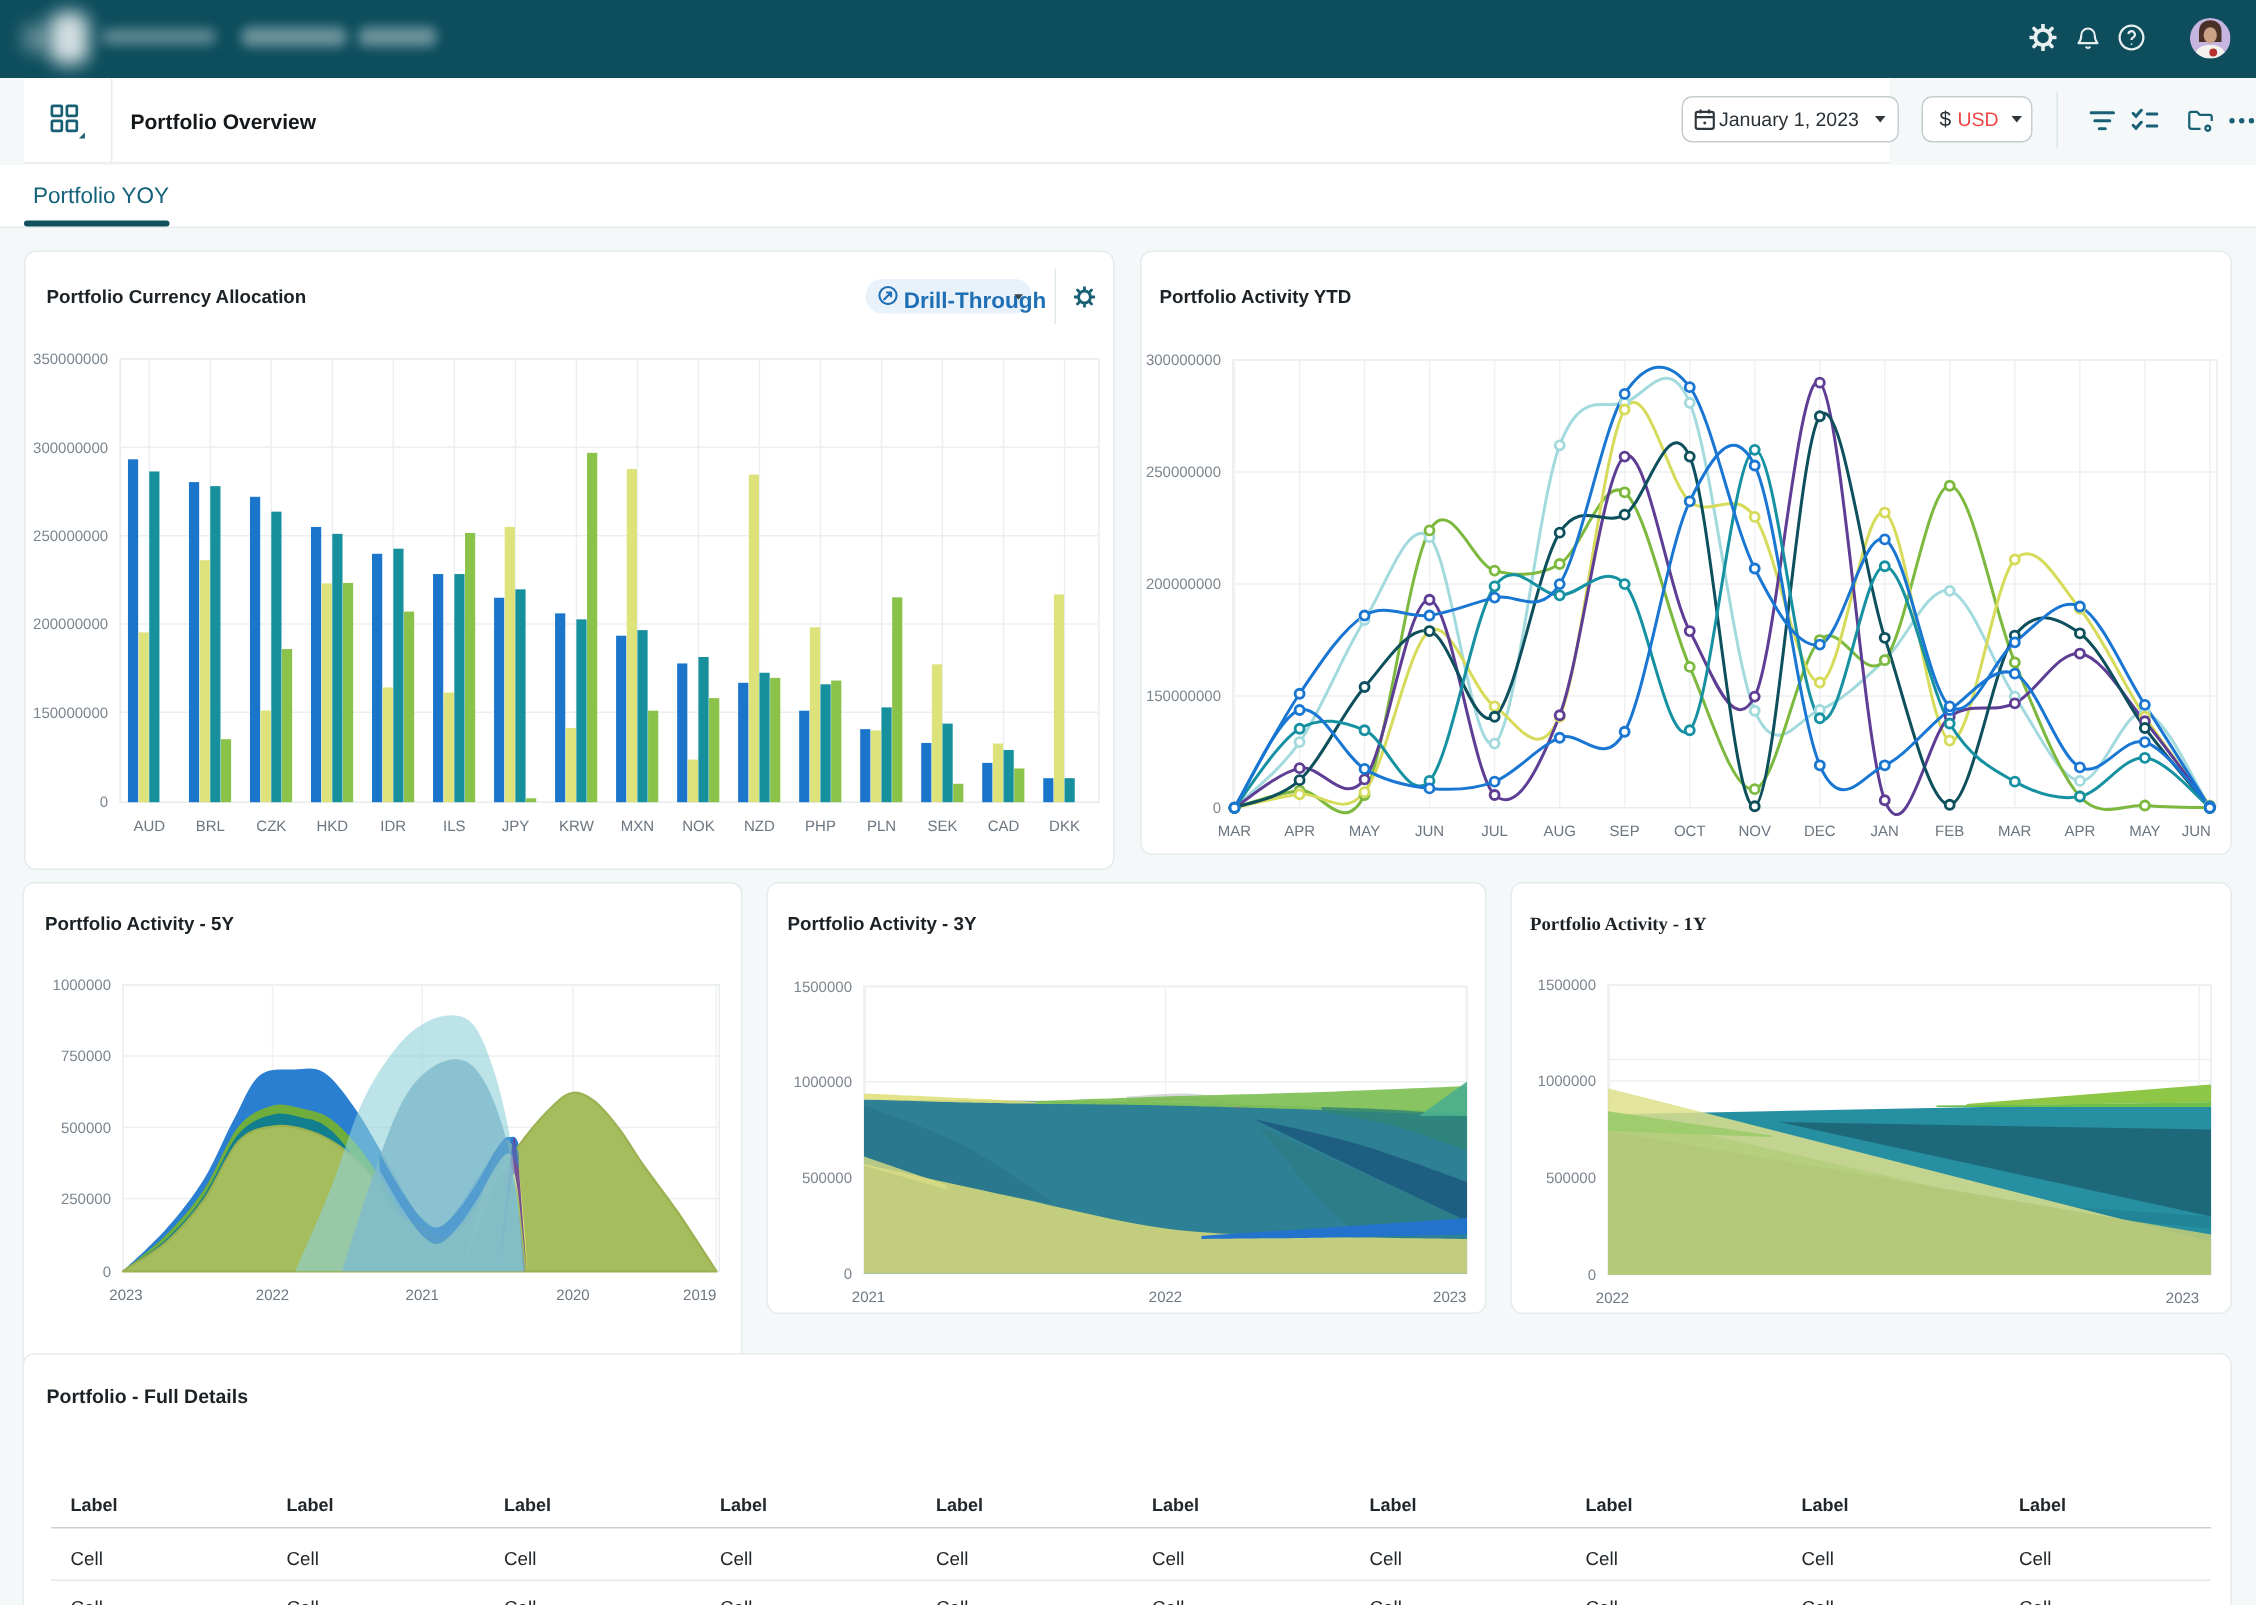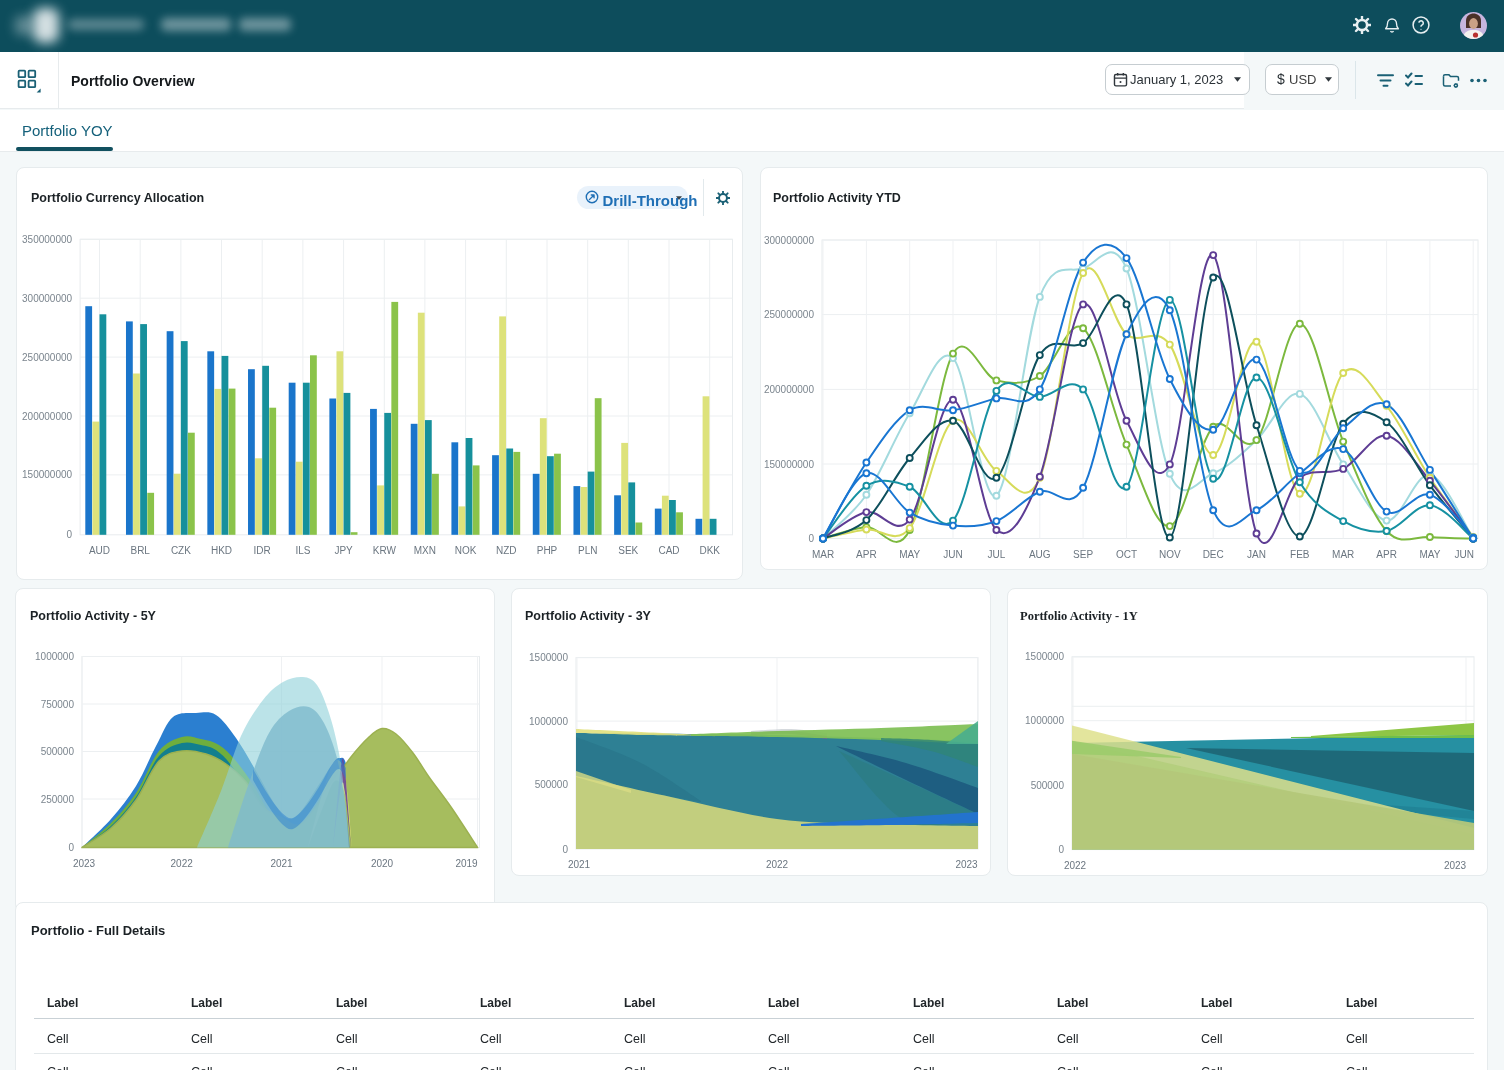--- a/index.html
+++ b/index.html
@@ -38,21 +38,21 @@
     <g clip-path="url(#av)">
       <rect width="27" height="27" fill="#c6b5de"></rect>
       <path d="M6 9 C6 3.5 10 1.5 13.5 1.5 C17 1.5 21 3.5 21 9 L21 16 L6 16 Z" fill="#4a3128"></path>
       <ellipse cx="13.5" cy="11.5" rx="4.4" ry="5.4" fill="#caa186"></ellipse>
       <path d="M3 27 C3 19.5 9 18 13.5 18 C18 18 24 19.5 24 27 Z" fill="#f4f2ee"></path>
       <circle cx="15.5" cy="23" r="2.6" fill="#b8312f"></circle>
     </g>
   </svg>
 </div>
 
-<div class="abs" style="left:0;top:52px;width:1244px;height:57px;background:#fff;border-bottom:1px solid #e7ebed;">
+<div class="abs" style="left:16px;top:52px;width:1244px;height:57px;background:#fff;border-bottom:1px solid #e7ebed;">
   <div class="abs" style="left:0;top:0;width:59px;height:56px;border-right:1px solid #e7ebed;"></div>
   <svg class="abs" style="left:16px;top:16px;" width="26" height="26" viewBox="0 0 26 26" fill="none" stroke="#1a6075" stroke-width="1.8">
     <rect x="2.6" y="2.6" width="6.6" height="6.6" rx="0.8"></rect>
     <rect x="12.6" y="2.6" width="6.6" height="6.6" rx="0.8"></rect>
     <rect x="2.6" y="12.6" width="6.6" height="6.6" rx="0.8"></rect>
     <rect x="12.6" y="12.6" width="6.6" height="6.6" rx="0.8"></rect>
     <path d="M20.6 24.4 l4 0 l0 -4 z" fill="#1a6075" stroke="none"></path>
   </svg>
   <div class="abs" style="left:71px;top:21px;font-size:14px;font-weight:bold;color:#14181b;">Portfolio Overview</div>
 
@@ -62,21 +62,21 @@
     <path d="M3.5 10h17M8 2.8V6.5M16 2.8V6.5"></path>
     <circle cx="12" cy="15.5" r="1.4" fill="#30373c" stroke="none"></circle>
   </svg>
   <div class="abs" style="left:1130px;top:20px;font-size:13px;color:#2b3237;">January 1, 2023</div>
   <svg class="abs" style="left:1233px;top:24px;" width="9" height="7" viewBox="0 0 10 8">
       <path d="M1 1.5 L5 6.5 L9 1.5 Z" fill="#30373c"></path>
     </svg>
 
   <div class="abs" style="left:1265px;top:12px;width:74px;height:31px;border:1px solid #c6cdd1;border-radius:7px;background:#fff;"></div>
   <div class="abs" style="left:1277px;top:19px;font-size:14px;color:#2b3237;">$</div>
-  <div class="abs" style="left:1289px;top:20px;font-size:13px;color:#404040;">USD</div>
+  <div class="abs" style="left:1289px;top:20px;font-size:13px;color:#ef4444;">USD</div>
   <svg class="abs" style="left:1324px;top:24px;" width="9" height="7" viewBox="0 0 10 8">
       <path d="M1 1.5 L5 6.5 L9 1.5 Z" fill="#30373c"></path>
     </svg>
 
   <div class="abs" style="left:1355px;top:9px;width:1px;height:38px;background:#dbe6ea;"></div>
 
   <svg class="abs" style="left:1377px;top:22px;" width="17" height="13" viewBox="0 0 17 13" stroke="#1a6075" stroke-width="2" stroke-linecap="round" fill="none">
     <path d="M1 1.2h15M3.5 6.5h10M6.5 11.8h4"></path>
   </svg>
   <svg class="abs" style="left:1405px;top:20px;" width="18" height="16" viewBox="0 0 18 16" fill="none" stroke="#1a6075" stroke-width="2" stroke-linecap="round">

